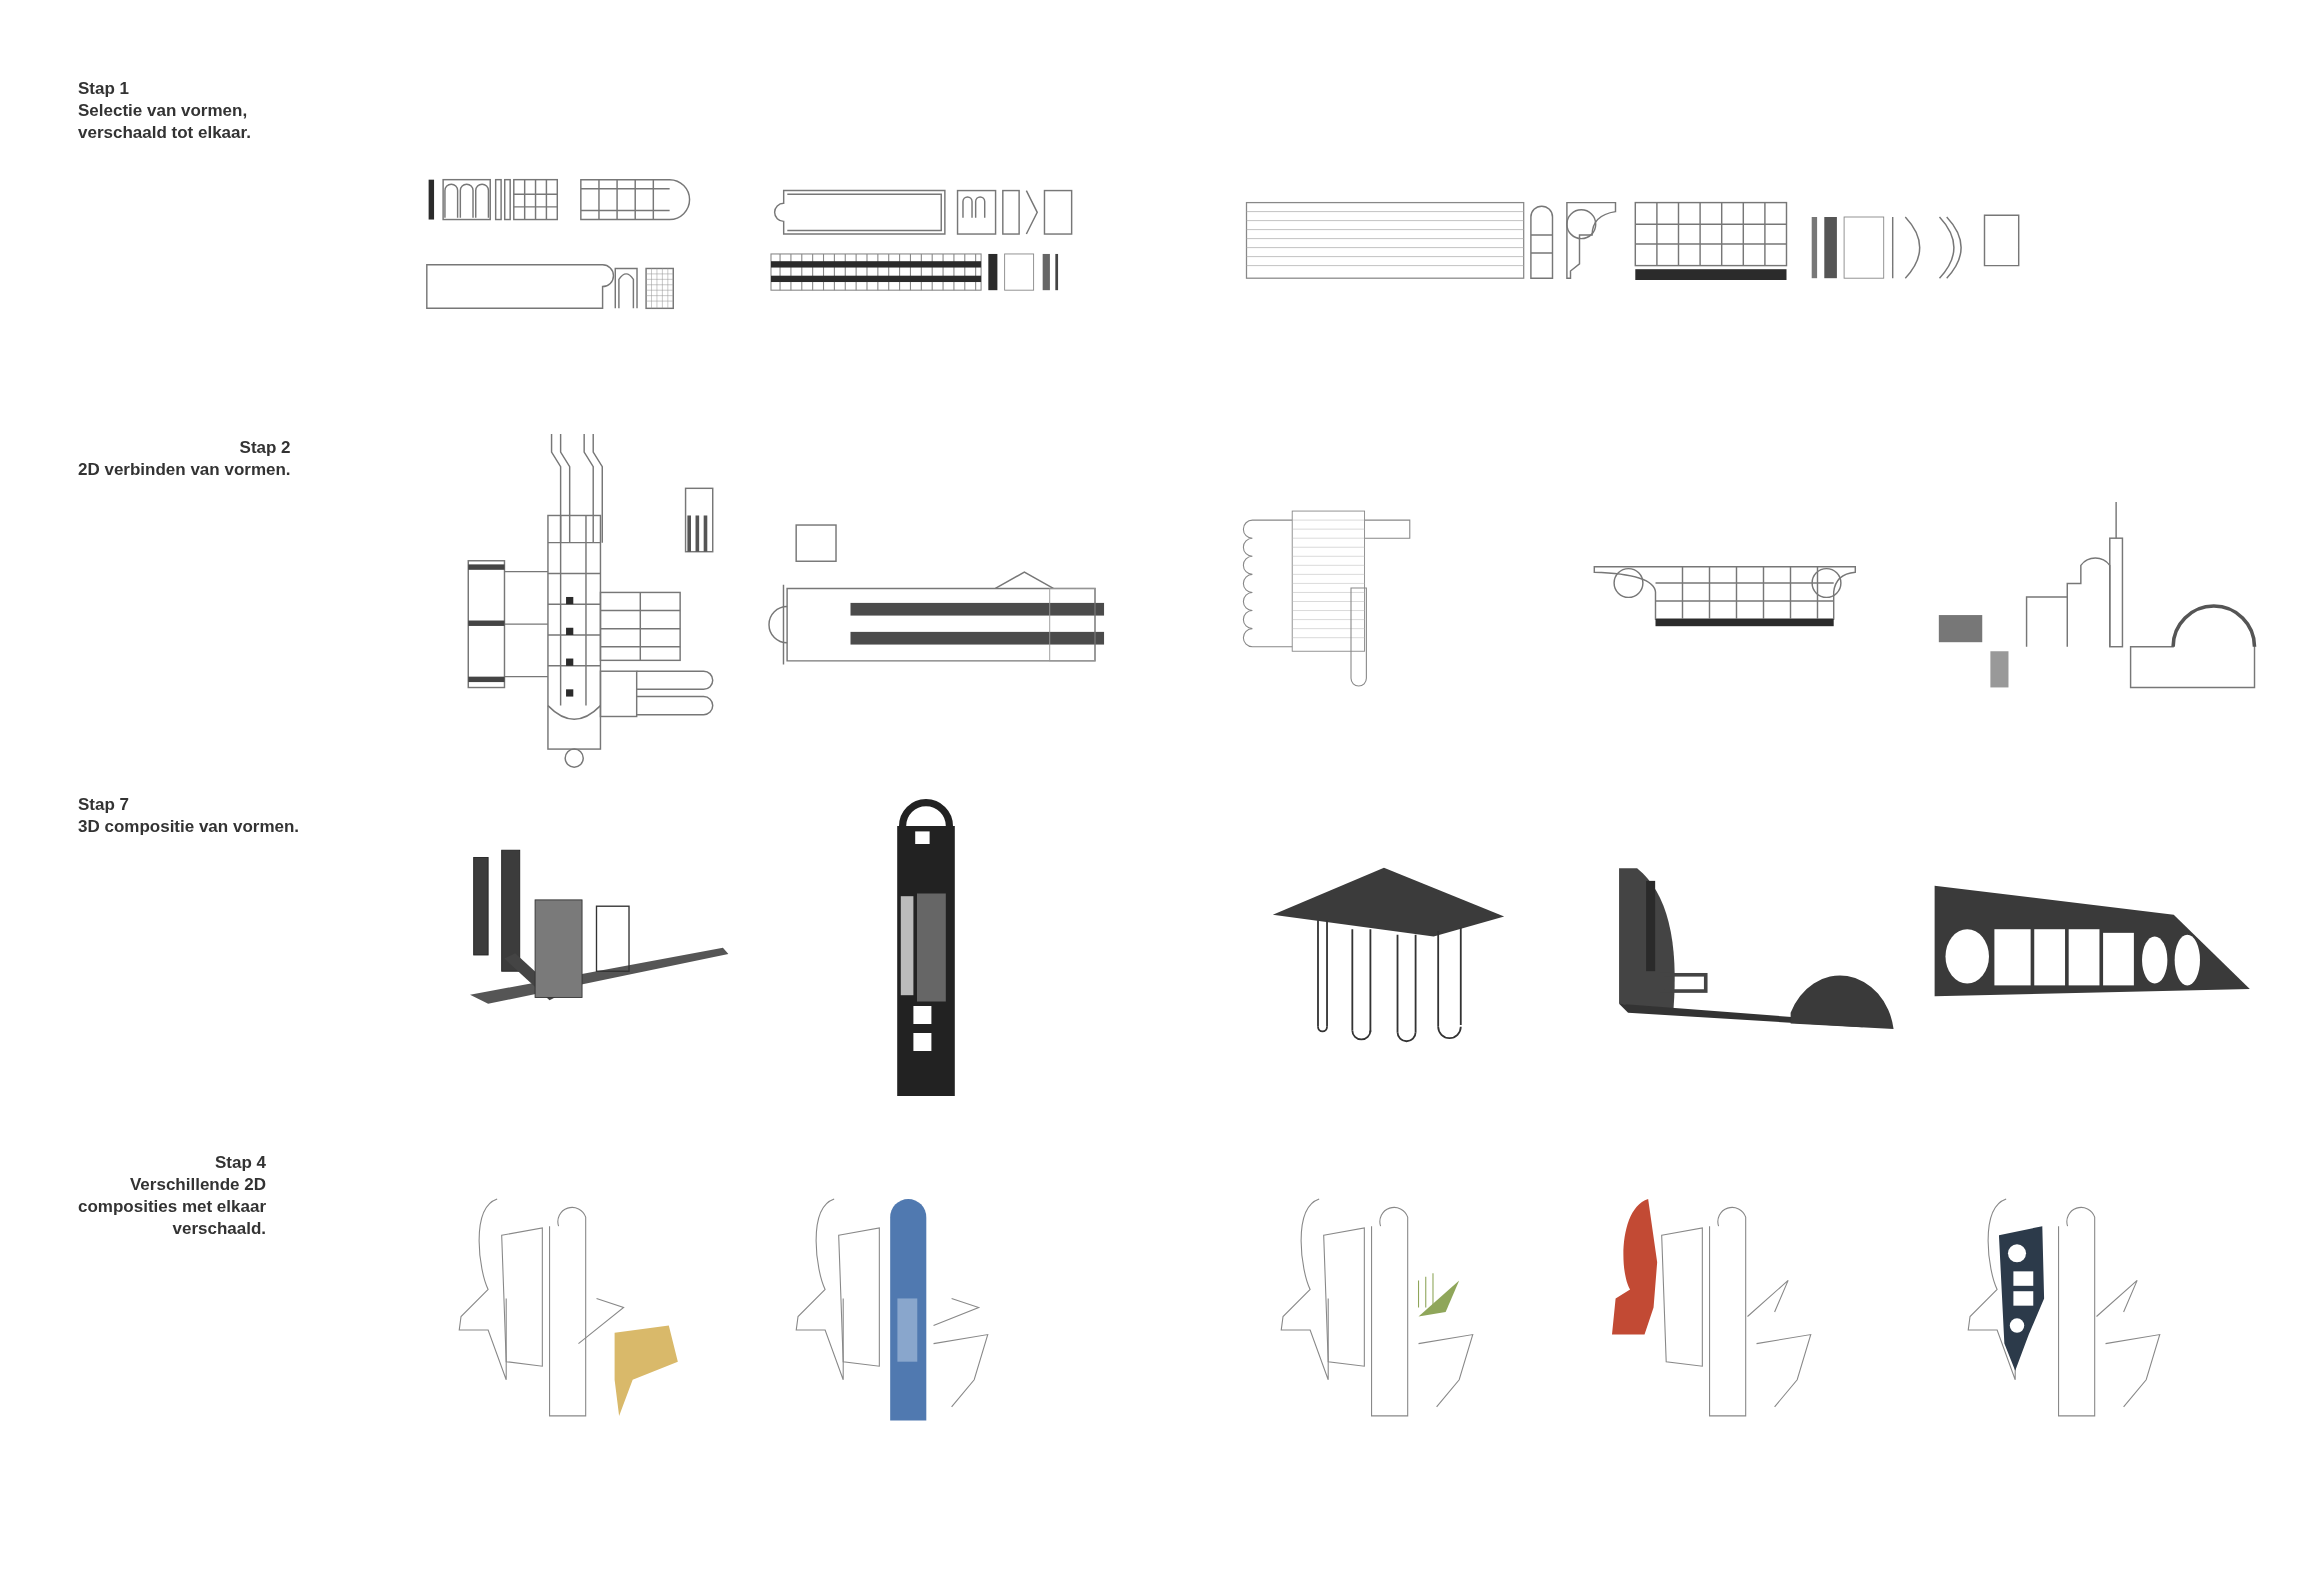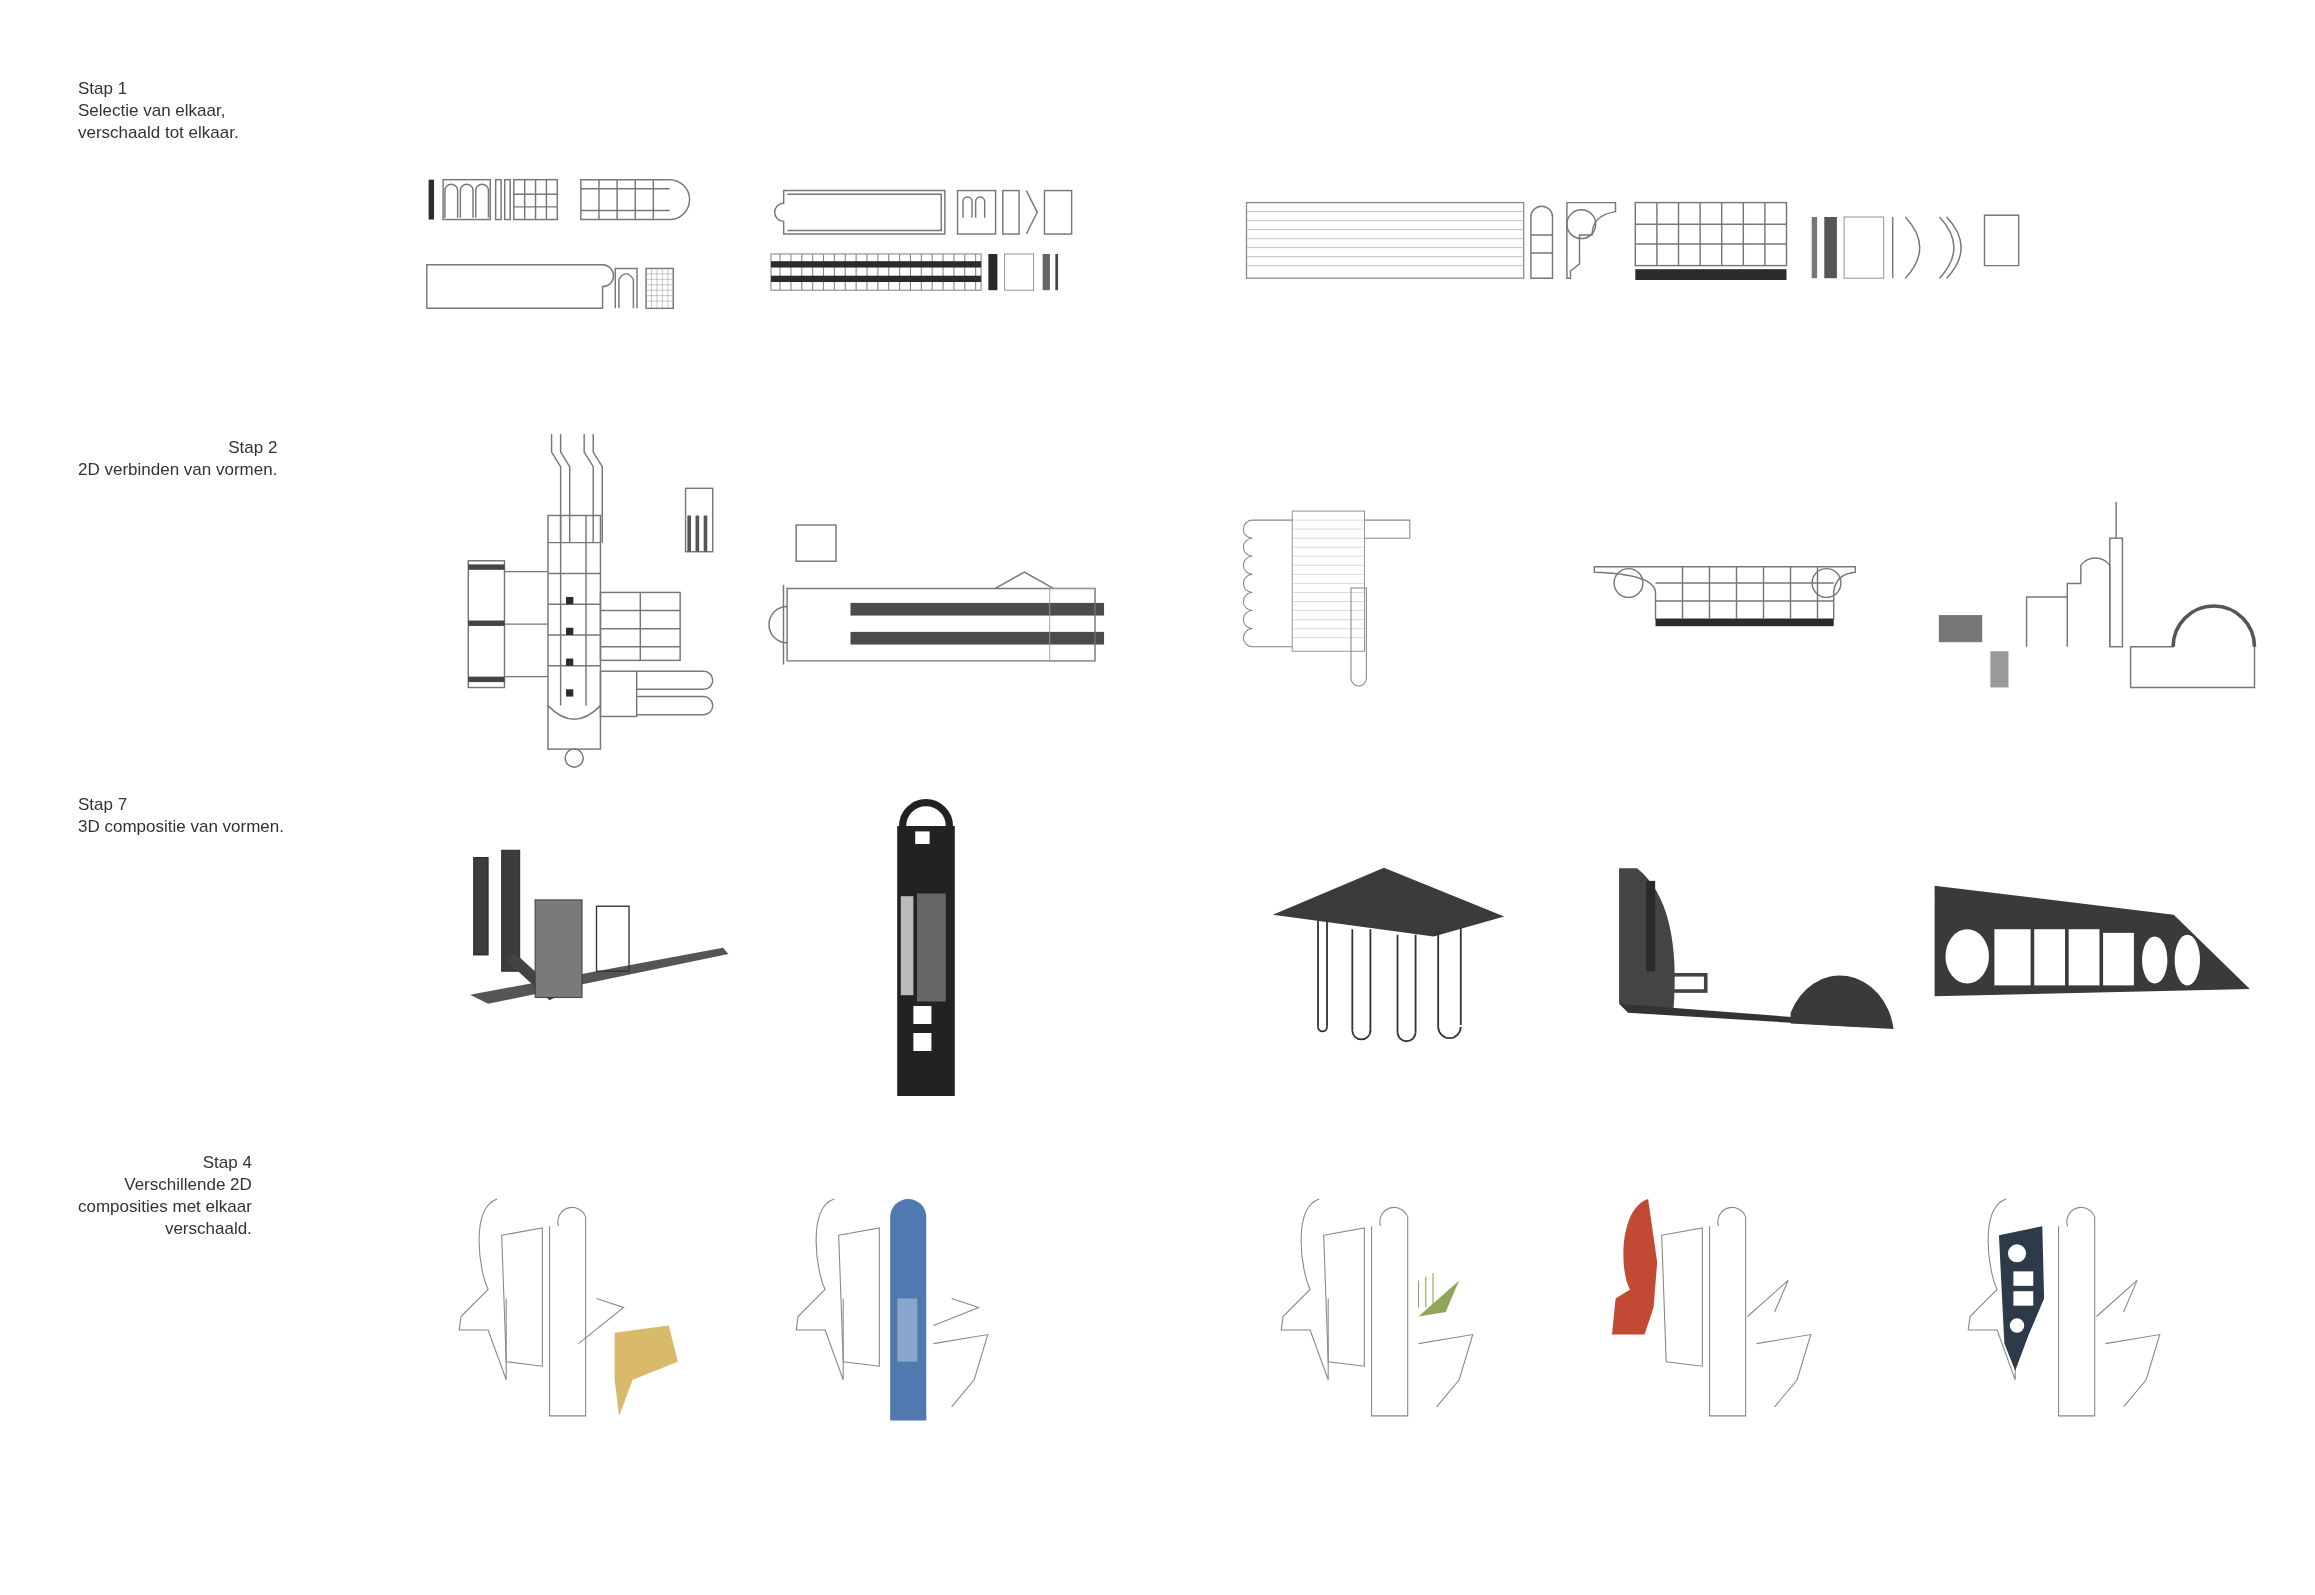--- a/index.html
+++ b/index.html
@@ -1,32 +1,32 @@
 <!DOCTYPE html>
 <html style="font-size:14.5px"><head>
 <meta charset="utf-8">
 <style>
   html, body { margin:0; padding:0; background:#ffffff; }
   body { width:2316px; height:1596px; position:relative; overflow:hidden;
          font-family:"Liberation Sans", "DejaVu Sans", sans-serif; color:#2a2a2a; }
   .label { position:absolute; left:78px; font-size:17px; line-height:22px; color:#333; }
-  .label div { white-space:nowrap; }
+  .label div { white-space:nowrap;font-weight:bold; }
   .fig { position:absolute; }
   svg { display:block; overflow:visible; }
   .ln { fill:none; stroke:#777; stroke-width:1.6; }
   .ln2 { fill:none; stroke:#888; stroke-width:1.2; }
   .dk { fill:#2b2b2b; stroke:none; }
   .md { fill:#3c3c3c; stroke:#222; stroke-width:1; }
 </style>
 </head>
 <body>
 
 <div class="label" style="top:78px;">
   <div>Stap 1</div>
-  <div>Selectie van elkaar,</div>
+  <div>Selectie van vormen,</div>
   <div>verschaald tot elkaar.</div>
 </div>
 <div class="label" style="top:437px;text-align:right;">
   <div>Stap 2</div>
   <div>2D verbinden van vormen.</div>
 </div>
 <div class="label" style="top:794px;">
   <div>Stap 7</div>
   <div>3D compositie van vormen.</div>
 </div>

